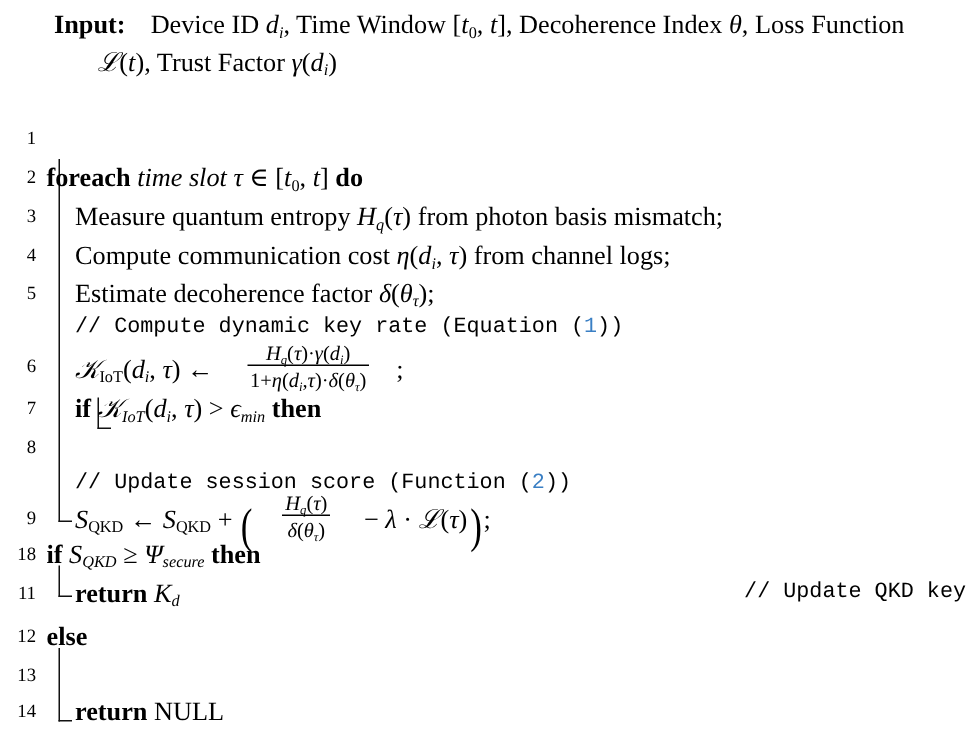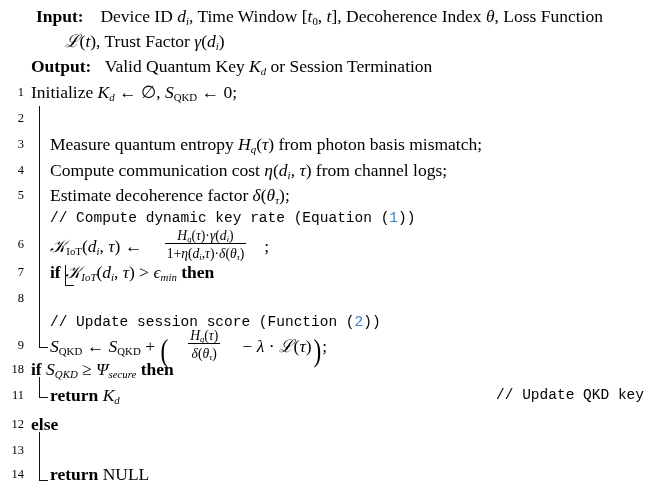--- a/index.html
+++ b/index.html
@@ -130,45 +130,40 @@
   <div class="hdr" style="left:36px; top:4px;">
     <b>Input:</b>
     <span style="display:inline-block;width:8px"></span>
     <span>Device ID <i>d</i><sub class="itsub">i</sub>, Time Window [<i>t</i><sub class="upsub">0</sub>, <i>t</i>], Decoherence Index <i>θ</i>, Loss Function</span>
   </div>
 
   <div class="hdr" style="left:65px; top:29px;">
     <span><span class="cal">ℒ</span>(<i>t</i>), Trust Factor <i>γ</i>(<i>d</i><sub class="itsub">i</sub>)</span>
   </div>
 
-  <div class="hdr" style="left:31px; top:54px;">
-    <b>Output:</b>
-    <span style="display:inline-block;width:5px"></span>
-    <span>Valid Quantum Key <i>K</i><sub class="itsub">d</sub> or Session Termination</span>
-  </div>
 
   <div class="vrule" style="left:39px; top:106px; height:242px;"></div>
   <div class="hrule" style="left:39px; top:347px; width:9px;"></div>
 
   <div class="vrule" style="left:65px; top:265px; height:21px;"></div>
   <div class="hrule" style="left:65px; top:285px; width:9px;"></div>
 
   <div class="vrule" style="left:39px; top:377px; height:21px;"></div>
   <div class="hrule" style="left:39px; top:397px; width:9px;"></div>
 
   <div class="vrule" style="left:39px; top:432px; height:49px;"></div>
   <div class="hrule" style="left:39px; top:480px; width:9px;"></div>
 
   <div class="row" style="top:78px;">
     <span class="lineno">1</span>
-    <span class="content ind0">Initialize <i>K</i><sub class="itsub">d</sub> ← ∅, <i>S</i><sub class="upsub">QKD</sub> ← 0;</span>
   </div>
 
   <div class="row" style="top:104px;">
     <span class="lineno">2</span>
+    <span class="content ind0"><b>foreach</b> <i>time slot</i> <i>τ</i> ∈ [<i>t</i><sub class="upsub">0</sub>, <i>t</i>] <b>do</b></span>
   </div>
 
   <div class="row" style="top:130px;">
     <span class="lineno">3</span>
     <span class="content ind1">Measure quantum entropy <i>H</i><sub class="itsub">q</sub>(<i>τ</i>) from photon basis mismatch;</span>
   </div>
 
   <div class="row" style="top:156px;">
     <span class="lineno">4</span>
     <span class="content ind1">Compute communication cost <i>η</i>(<i>d</i><sub class="itsub">i</sub>, <i>τ</i>) from channel logs;</span>

